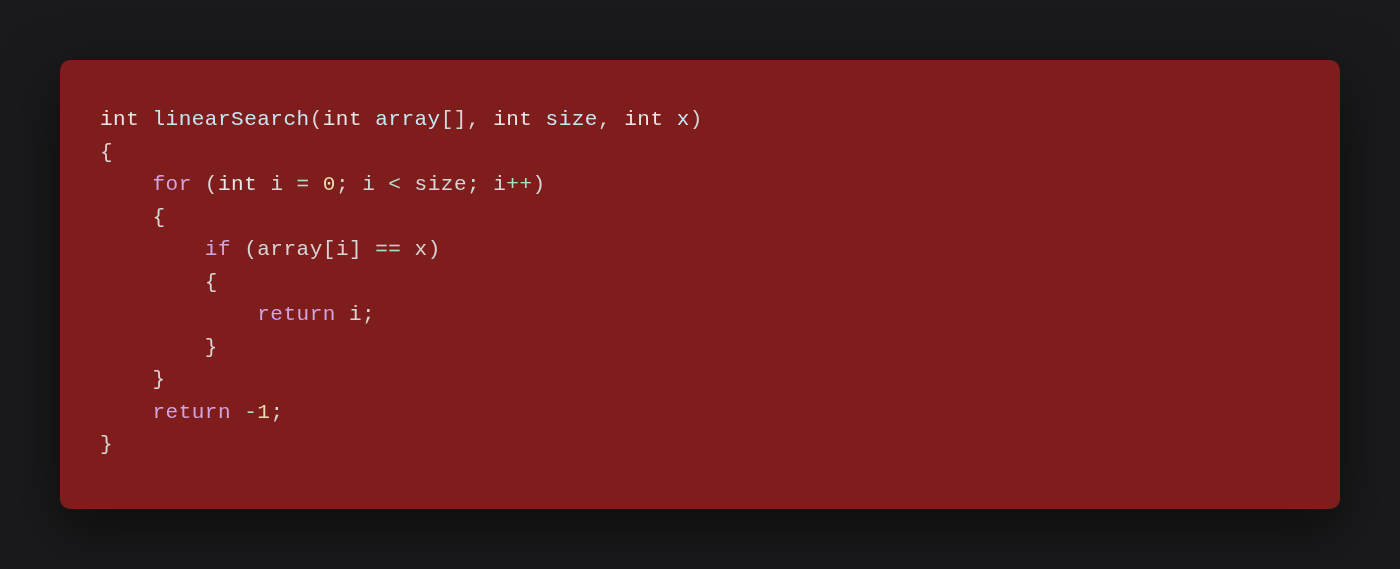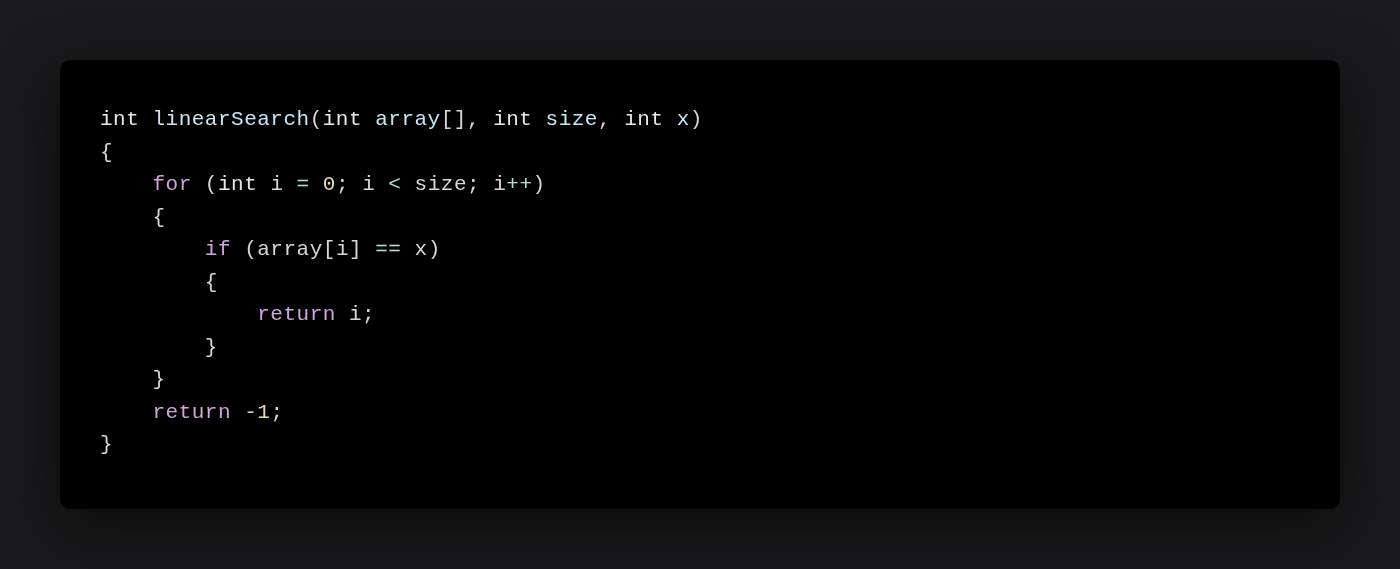--- a/index.html
+++ b/index.html
@@ -9,21 +9,21 @@
     height: 569px;
     background: #1a1a1c;
     overflow: hidden;
   }
   .code-card {
     position: absolute;
     left: 60px;
     top: 60px;
     width: 1280px;
     height: 449px;
-    background: #000000;
+    background: #7f1d1d;
     border-radius: 10px;
     box-shadow: 0 20px 60px rgba(0,0,0,0.55);
     box-sizing: border-box;
     padding: 44px 40px;
   }
   pre.code {
     margin: 0;
     font-family: "SFMono-Regular", ui-monospace, Menlo, Monaco, Consolas, "Liberation Mono", monospace;
     font-size: 21px;
     line-height: 1.55;

